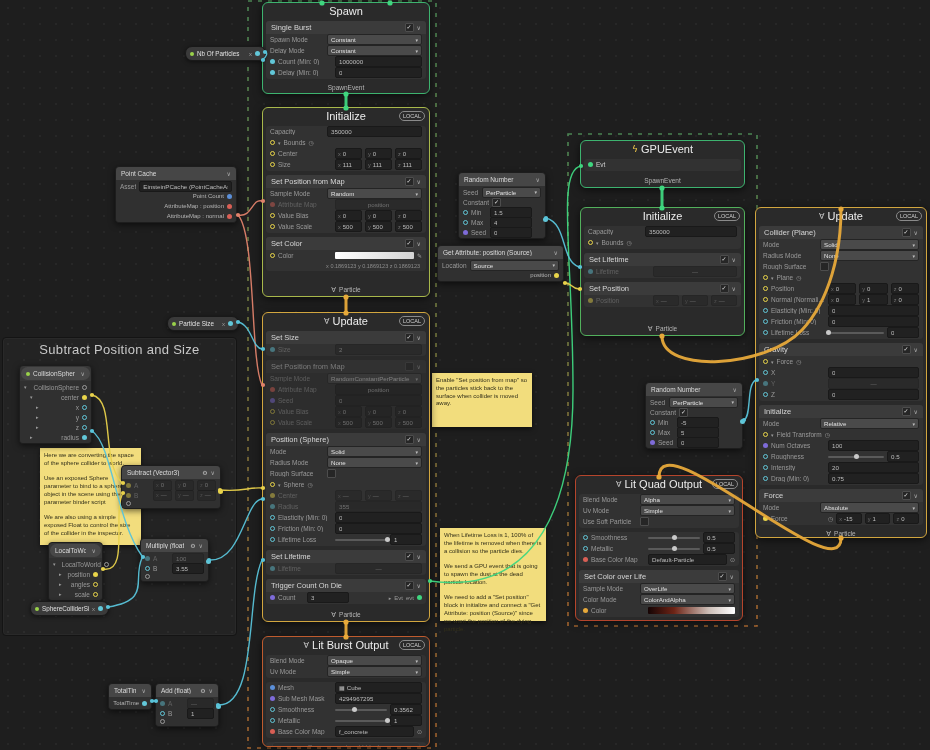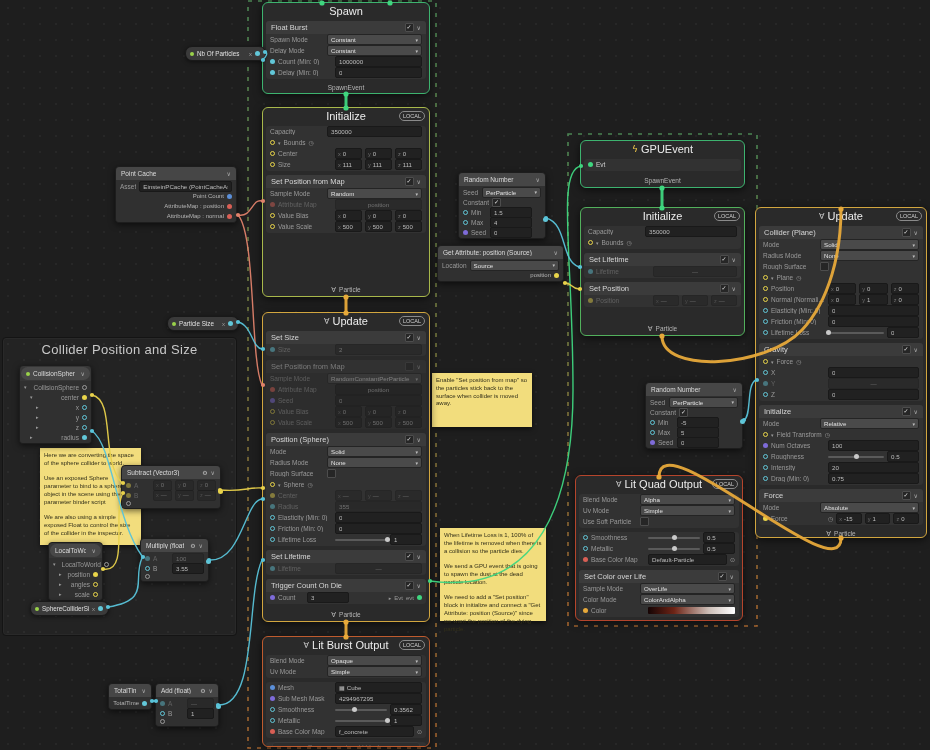--- a/index.html
+++ b/index.html
@@ -163,40 +163,40 @@
       <path d="M209,560 C242,562 245,500 262,499" fill="none" stroke="#59c3d9" stroke-width="1.4" stroke-linecap="round" opacity="0.95"></path>
       <circle cx="209" cy="560" r="2.1" fill="#59c3d9"></circle>
       <circle cx="263" cy="499" r="2.1" fill="#59c3d9"></circle>
       <path d="M152,701 C154,701 154,701 156,701" fill="none" stroke="#59c3d9" stroke-width="1.4" stroke-linecap="round" opacity="0.95"></path>
       <circle cx="152" cy="701" r="2.1" fill="#59c3d9"></circle>
       <circle cx="156" cy="701" r="2.1" fill="#59c3d9"></circle>
       <circle cx="322" cy="3" r="2.6" fill="#3fd67f"></circle>
       <circle cx="390" cy="3" r="2.6" fill="#3fd67f"></circle>
     </svg>
 <div class="group" style="left: 2px; top: 337px; width: 233px; height: 297px;">
-      <div class="group-title">Collider Position and Size</div>
+      <div class="group-title">Subtract Position and Size</div>
     </div>
     <div class="sticky" style="left: 40px; top: 448px; width: 93px; height: 89px;">Here we are converting the space of the sphere collider to world.
 
 Use an exposed Sphere parameter to bind to a sphere object in the scene using the VFX parameter binder script
 
 We are also using a simple exposed Float to control the size of the collider in the inspector.</div>
     <div class="sticky" style="left: 432px; top: 373px; width: 92px; height: 46px;">Enable "Set position from map" so the particles stick back to the surface when collider is moved away.</div>
     <div class="sticky" style="left: 440px; top: 528px; width: 98px; height: 85px;">When Lifetime Loss is 1, 100% of the lifetime is removed when there is a collision so the particle dies.
 
 We send a GPU event that is going to spawn the dust at the dead particle location.
 
 We need to add a "Set position" block in initialize and connect a "Get Attribute: position (Source)" since we want the position of the dying particle.</div>
     <div class="ctx" style="left: 262px; top: 2px; width: 166px; height: 90px; border: 1px solid rgb(61, 179, 111);">
       <div class="ctx-title">
         <span>Spawn</span>
       </div>
       <div class="blk">
         <div class="blk-h">
-          <span>Float Burst</span>
+          <span>Single Burst</span>
           <span class="sp"></span>
           <span class="cb ico">✓</span>
           <span class="ico chev" style="font-size: 6px;">∨</span>
         </div>
         <div class="row">
           <span class="lbl">Spawn Mode</span>
           <div class="dd">
             <span class="v">Constant</span>
             <span class="ico caret" style="font-size: 5px;">▾</span>
           </div>
@@ -324,20 +324,35 @@
           </div>
           <div class="mf">
             <span class="ax">y</span>
             <span class="mv">500</span>
           </div>
           <div class="mf">
             <span class="ax">z</span>
             <span class="mv">500</span>
           </div>
         </div>
+      </div>
+      <div class="blk">
+        <div class="blk-h">
+          <span>Set Color</span>
+          <span class="sp"></span>
+          <span class="cb ico">✓</span>
+          <span class="ico chev" style="font-size: 6px;">∨</span>
+        </div>
+        <div class="row">
+          <span class="port" style="border: 1.2px solid rgb(232, 212, 74); background: transparent;"></span>
+          <span class="lbl">Color</span>
+          <div class="cbar"></div>
+          <span class="ico" style="font-size: 6px;">✎</span>
+        </div>
+        <div class="subrow">x 0.1869123   y 0.1869123   z 0.1869123</div>
       </div>
       <div class="ctx-footer">
         <span class="ico" style="font-size: 7px;">∀</span>
         <span>Particle</span>
       </div>
     </div>
     <div class="ctx" style="left: 262px; top: 312px; width: 166px; height: 308px; border: 1px solid rgb(210, 166, 63);">
       <div class="ctx-title">
         <span class="ico" style="font-size: 8px;">∀</span>
         <span>Update</span>

